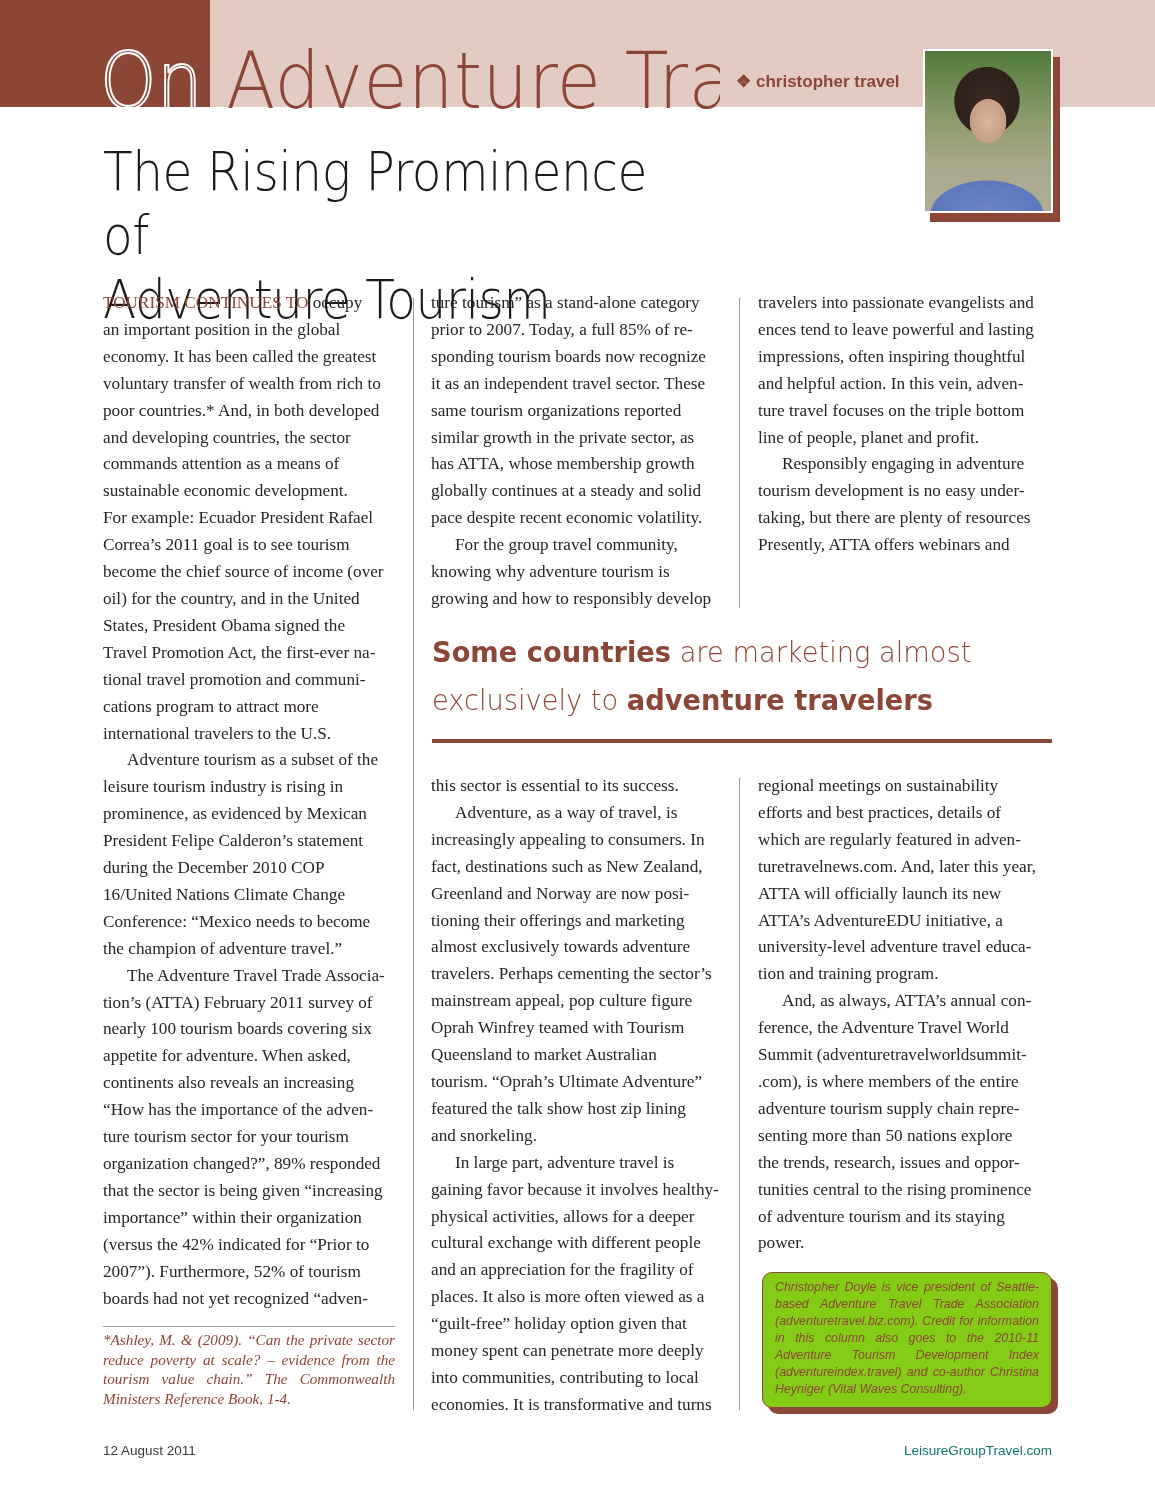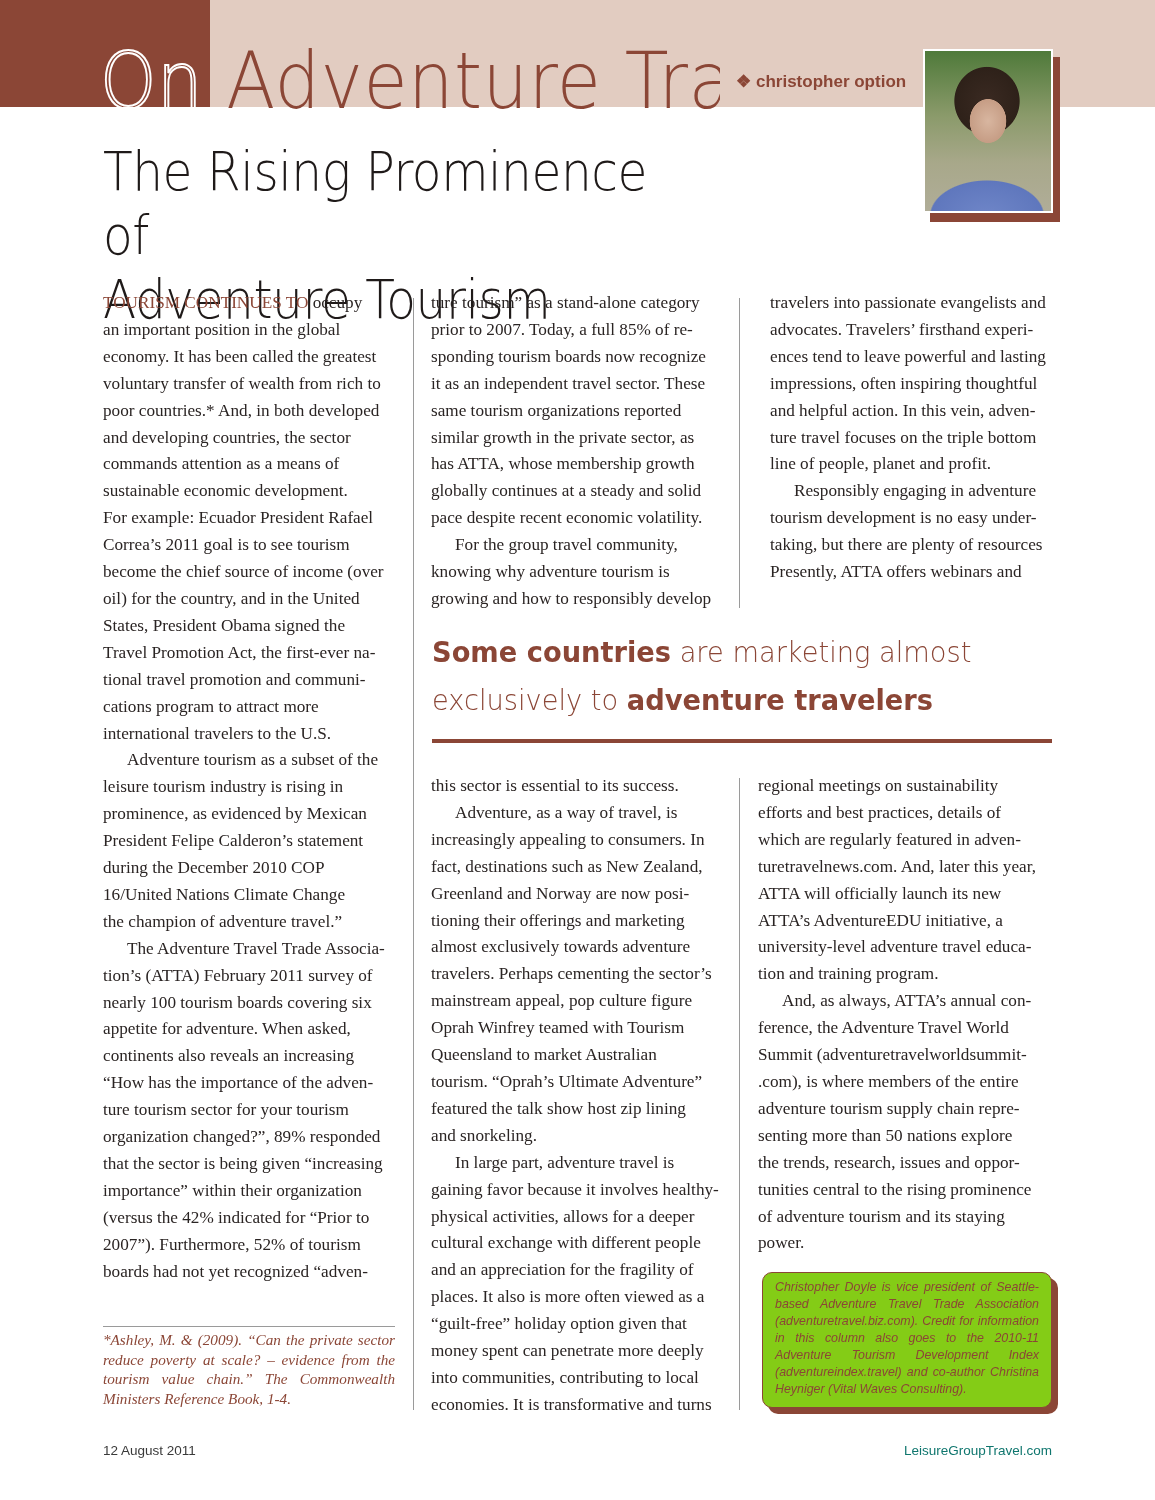--- a/index.html
+++ b/index.html
@@ -73,21 +73,21 @@
 
 <div class="band"></div>
 <div class="band-dark"></div>
 <div class="kicker-clip">
   <div class="kicker">
     <span class="on">On</span><span class="rest"> Adventure Travel</span>
   </div>
 </div>
 <div class="byline">
   <span>❖</span>
-  <span>christopher option</span>
+  <span>christopher travel</span>
 </div>
 <div class="photo-shadow"></div>
 <div class="photo"></div>
 
 <div class="headline">
   <div>The Rising Prominence of</div>
   <div>Adventure Tourism</div>
 </div>
 
 <div class="col" id="col1" style="left:103px; top:290px; width:296px;">
@@ -107,20 +107,21 @@
     <span class="line">Travel Promotion Act, the first-ever na-</span>
     <span class="line">tional travel promotion and communi-</span>
     <span class="line">cations program to attract more</span>
     <span class="line">international travelers to the U.S.</span>
     <span class="line" style="padding-left: 24px;">Adventure tourism as a subset of the</span>
     <span class="line">leisure tourism industry is rising in</span>
     <span class="line">prominence, as evidenced by Mexican</span>
     <span class="line">President Felipe Calderon’s statement</span>
     <span class="line">during the December 2010 COP</span>
     <span class="line">16/United Nations Climate Change</span>
+    <span class="line">Conference: “Mexico needs to become</span>
     <span class="line">the champion of adventure travel.”</span>
     <span class="line" style="padding-left: 24px;">The Adventure Travel Trade Associa-</span>
     <span class="line">tion’s (ATTA) February 2011 survey of</span>
     <span class="line">nearly 100 tourism boards covering six</span>
     <span class="line">appetite for adventure. When asked,</span>
     <span class="line">continents also reveals an increasing</span>
     <span class="line">“How has the importance of the adven-</span>
     <span class="line">ture tourism sector for your tourism</span>
     <span class="line">organization changed?”, 89% responded</span>
     <span class="line">that the sector is being given “increasing</span>
@@ -142,23 +143,22 @@
     <span class="line">same tourism organizations reported</span>
     <span class="line">similar growth in the private sector, as</span>
     <span class="line">has ATTA, whose membership growth</span>
     <span class="line">globally continues at a steady and solid</span>
     <span class="line">pace despite recent economic volatility.</span>
     <span class="line" style="padding-left: 24px;">For the group travel community,</span>
     <span class="line">knowing why adventure tourism is</span>
     <span class="line">growing and how to responsibly develop</span>
   </div>
 
-<div class="col" id="col3top" style="left:758px; top:290px; width:296px;margin-left:12px;">
+<div class="col" id="col3top" style="left:758px; top:290px; width:296px;">
     <span class="line">travelers into passionate evangelists and</span>
-    <span class="line">advocates. Travelers’ firsthand experi-</span>
     <span class="line">ences tend to leave powerful and lasting</span>
     <span class="line">impressions, often inspiring thoughtful</span>
     <span class="line">and helpful action. In this vein, adven-</span>
     <span class="line">ture travel focuses on the triple bottom</span>
     <span class="line">line of people, planet and profit.</span>
     <span class="line" style="padding-left: 24px;">Responsibly engaging in adventure</span>
     <span class="line">tourism development is no easy under-</span>
     <span class="line">taking, but there are plenty of resources</span>
     <span class="line">Presently, ATTA offers webinars and</span>
   </div>

